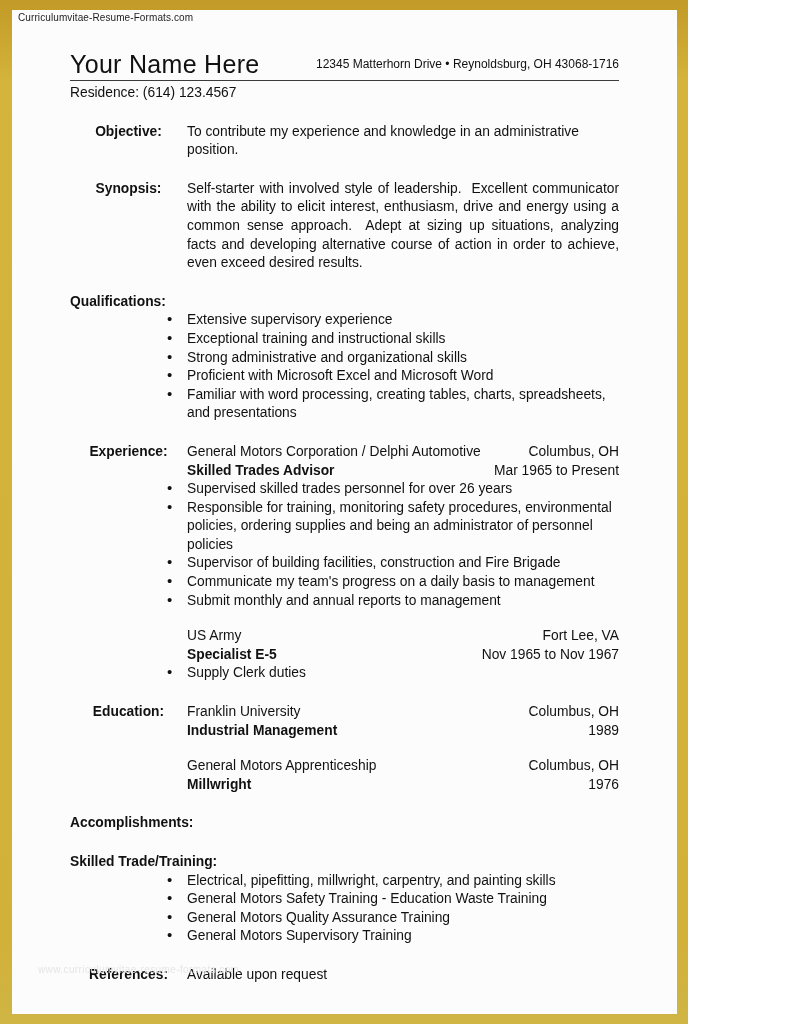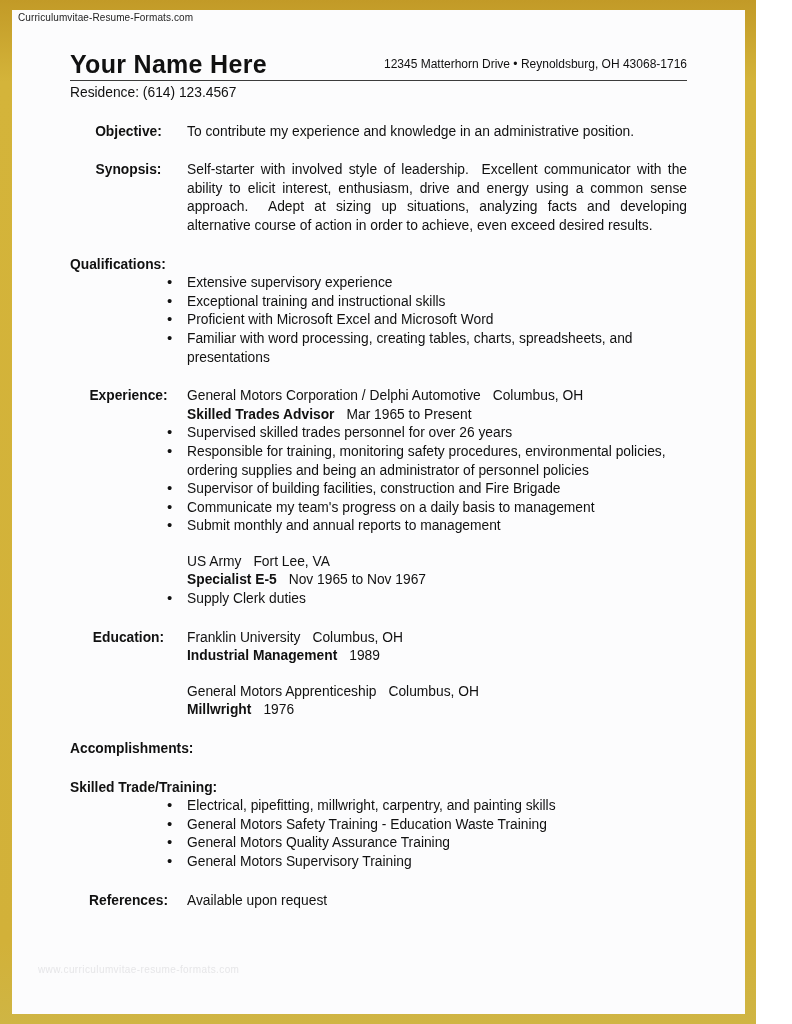--- a/index.html
+++ b/index.html
@@ -3,21 +3,21 @@
 <meta charset="utf-8">
 <style>
   * { box-sizing: border-box; }
   html, body { margin: 0; padding: 0; }
   body {
     width: 792px; height: 1024px;
     font-family: "Liberation Sans", "DejaVu Sans", sans-serif;
     background: #ffffff;
   }
   .frame {
-    width: 756px; height: 1024px;
+    width: 688px; height: 1024px;
     background: linear-gradient(180deg, #c29a27 0%, #d4b43a 8%, #d2b139 92%, #cfb544 100%);
     padding: 10px 11px 10px 12px;
     position: relative;
   }
   .page {
     width: 100%; height: 100%;
     background: #fcfcfd;
     position: relative;
     overflow: hidden;
     padding: 2px 58px 0 58px;
@@ -34,37 +34,37 @@
   }
   .header-row {
     display: flex;
     justify-content: space-between;
     align-items: flex-end;
     margin-top: 26px;
   }
   .name {
     font-size: 25px;
     line-height: 28px;
-    font-weight: bold;
+    font-weight: normal;
     letter-spacing: 0.3px;
     white-space: nowrap;
   }
   .address { font-size: 12px; padding-bottom: 4px; white-space: nowrap; text-align: right; }
   .rule { border-top: 1.5px solid #3c3c3c; margin-top: 2px; }
   .residence { margin-top: 3px; }
   .row { display: flex; margin-top: 20px; }
   .label { flex: 0 0 117px; width: 117px; font-weight: bold; text-align: center; }
   .body { flex: 1; min-width: 0; }
   .justify { text-align: justify; white-space: pre-wrap; }
   .sec-head { font-weight: bold; margin-top: 20px; }
   .indent { margin-left: 117px; }
   ul.bullets { list-style: none; margin: 0; padding: 0; }
   ul.bullets li { position: relative; }
   ul.bullets li::before { content: "\2022"; position: absolute; left: -20px; top: -1px; font-size: 15px; }
-  .twocol { display: flex; }
+  .twocol { display: flex; justify-content: space-between; }
   .twocol .right { text-align: right; white-space: nowrap; padding-left: 12px; }
   .bold { font-weight: bold; }
   .gap { height: 17px; }
   .wm-bottom {
     position: absolute; left: 26px; bottom: 34px;
     color: #e6e6e8; font-size: 10px; letter-spacing: 0.4px;
   }
 </style>
 </head>
 <body>
@@ -89,20 +89,21 @@
     <div class="row">
       <div class="label">Synopsis:</div>
       <div class="body justify">Self-starter with involved style of leadership.  Excellent communicator with the ability to elicit interest, enthusiasm, drive and energy using a common sense approach.  Adept at sizing up situations, analyzing facts and developing alternative course of action in order to achieve, even exceed desired results.</div>
     </div>
 
     <div class="sec-head">Qualifications:</div>
     <div class="indent">
       <ul class="bullets">
         <li>Extensive supervisory experience</li>
         <li>Exceptional training and instructional skills</li>
+        <li>Strong administrative and organizational skills</li>
         <li>Proficient with Microsoft Excel and Microsoft Word</li>
         <li>Familiar with word processing, creating tables, charts, spreadsheets, and presentations</li>
       </ul>
     </div>
 
     <div class="row">
       <div class="label">Experience:</div>
       <div class="body">
         <div>
           <div class="twocol">

